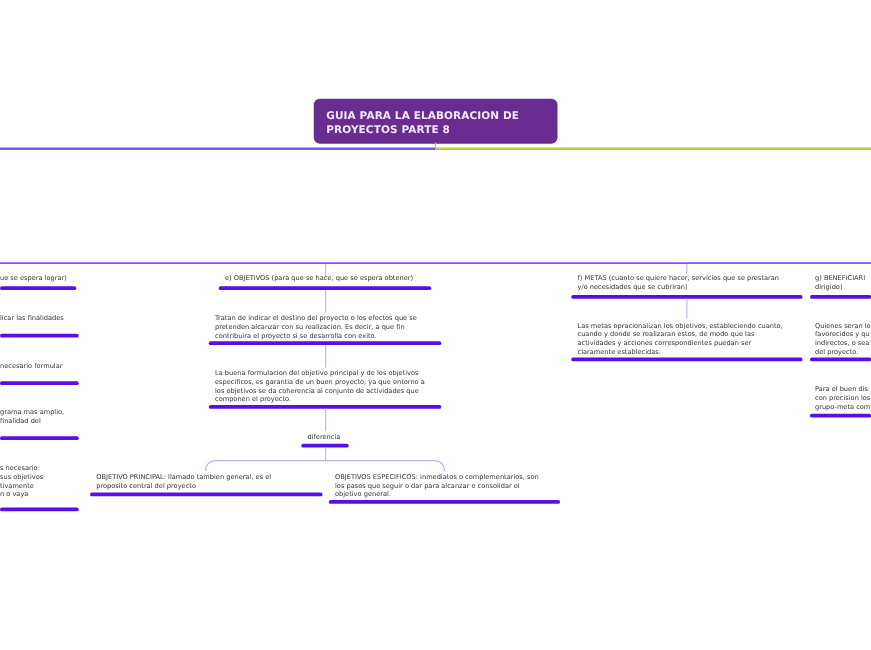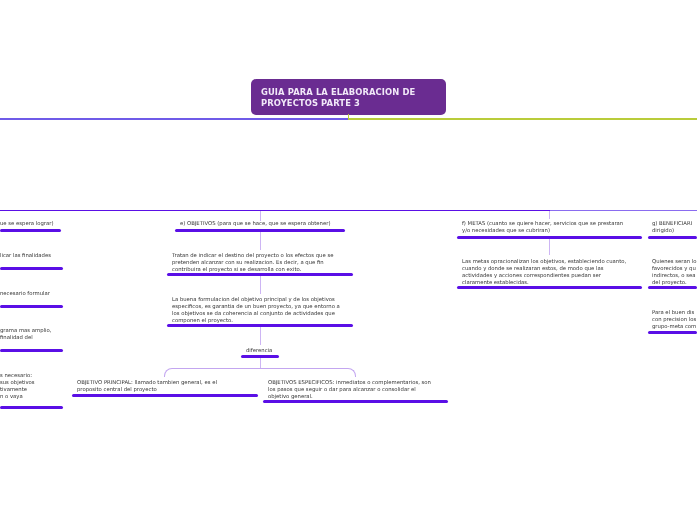--- a/index.html
+++ b/index.html
@@ -27,21 +27,21 @@
     }
     .bracket {
       position: absolute; border: 1px solid #c3a6f0; border-bottom: none;
       border-radius: 8px 8px 0 0;
     }
   </style>
 </head>
 <body>
 
 <div class="root">
-  <span>GUIA PARA LA ELABORACION DE PROYECTOS PARTE 3</span>
+  <span>GUIA PARA LA ELABORACION DE PROYECTOS PARTE 8</span>
 </div>
 
 <div class="abs" style="left:348px;top:114px;width:1px;height:5px;background:#b9cc3a;"></div>
 <div class="hline" style="left:0;top:118px;width:348px;background:#6f5be8;"></div>
 <div class="hline" style="left:348px;top:118px;width:349px;background:#b9cc3a;"></div>
 
 <div class="hline" style="left:0;top:210px;width:697px;height:1px;background:#5a0fe6;"></div>
 <div class="hline" style="left:550px;top:210px;width:147px;height:1px;background:#8a6cf0;"></div>
 
 <div class="node-text" style="left:0;top:220px;">ue se espera lograr)</div>

